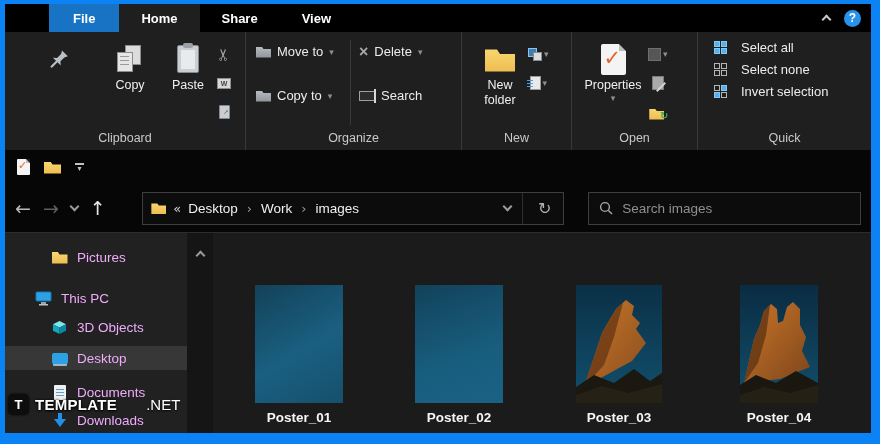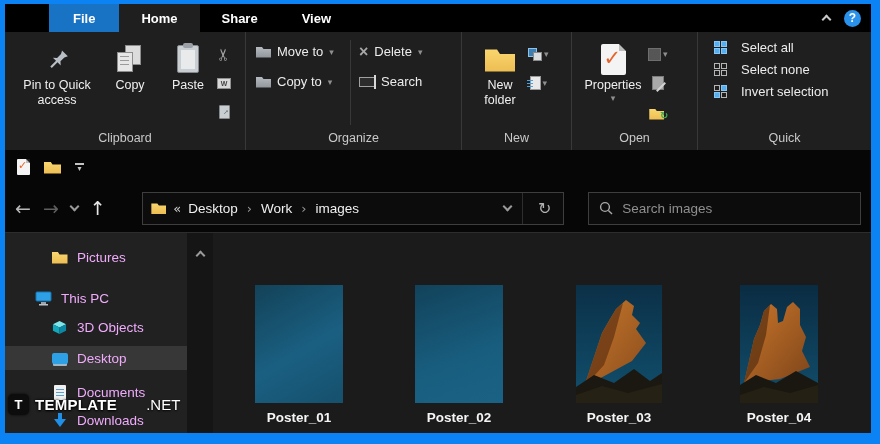--- a/index.html
+++ b/index.html
@@ -52,21 +52,21 @@
   .pasteclip { position:relative; width:22px; height:28px; background:#c9ced3; border:1px solid #85898e; border-radius:2px; }
   .pasteclip::before { content:""; position:absolute; left:5px; top:-3px; width:10px; height:5px; background:#9aa0a6; border-radius:2px; }
   .pasteclip::after { content:""; position:absolute; left:3px; top:4px; right:3px; bottom:3px; background:#e8eaec; }
   .scissors { font-size:16px; color:#a2a2a2; transform:rotate(-90deg); }
   .copypath { width:14px; height:11px; background:#d8d8d8; border:1px solid #909090; font-size:7px; font-weight:700; color:#444; display:flex; align-items:center; justify-content:center; }
   .pasteshort { position:relative; width:11px; height:14px; background:#c9ced3; border:1px solid #85898e; border-radius:1px; }
   .pasteshort::after { content:"→"; position:absolute; left:1px; top:1px; font-size:8px; color:#2a2a2a; transform:rotate(-45deg); }
 
   
   .g-organize .rgroup-content { padding:12px 4px 0 10px; gap:0; }
-  .orgcol { display:flex; flex-direction:column; gap:15px; }
+  .orgcol { display:flex; flex-direction:column; gap:29px; }
   .orgcol.c1 { width:92px; }
   .orgsep { width:1px; background:#383838; margin:-4px 8px 6px 2px; }
   .rowbtn { display:flex; align-items:center; gap:6px; font-size:13px; color:#ececec; white-space:nowrap; }
   .folder-icon { display:inline-block; background:linear-gradient(#fad872,#edbd52); clip-path:polygon(0 12%,40% 12%,50% 30%,100% 30%,100% 100%,0 100%); }
   .folder-icon.gray { background:linear-gradient(#b9bec4,#8f959b); }
   .f15 { width:15px; height:12px; }
   .xmark { font-size:16px; font-weight:700; color:#a8a8a8; line-height:12px; }
   .rename-ic { position:relative; width:16px; height:10px; border:1px solid #a0a0a0; background:#2c2c2c; }
   .rename-ic::after { content:""; position:absolute; right:-2px; top:-3px; width:2px; height:14px; background:#d8d8d8; }
 
@@ -173,21 +173,20 @@
   <div class="ribbon">
 
     <div class="rgroup g-clipboard">
       <div class="rgroup-content">
         <div class="bigbtn pin-btn">
           <div class="icon-area">
             <svg width="26" height="26" viewBox="0 0 24 24">
                   <path d="M14.5 2l7.5 7.5-3.2 1-3.6 3.6.2 3.9-2.9-2.9-5.3 5.3-1.4-1.4 5.3-5.3-2.9-2.9 3.9.2 3.6-3.6 1-3.2z" fill="#b9bfc6"></path>
                 </svg>
           </div>
-          <div class="blabel">Pin to Quick access</div>
         </div>
         <div class="bigbtn copy-btn">
           <div class="icon-area">
                 <span class="doc2">
                   <span class="d b"></span>
                   <span class="d f"></span>
                 </span>
               </div>
           <div class="blabel">Copy</div>
         </div>

